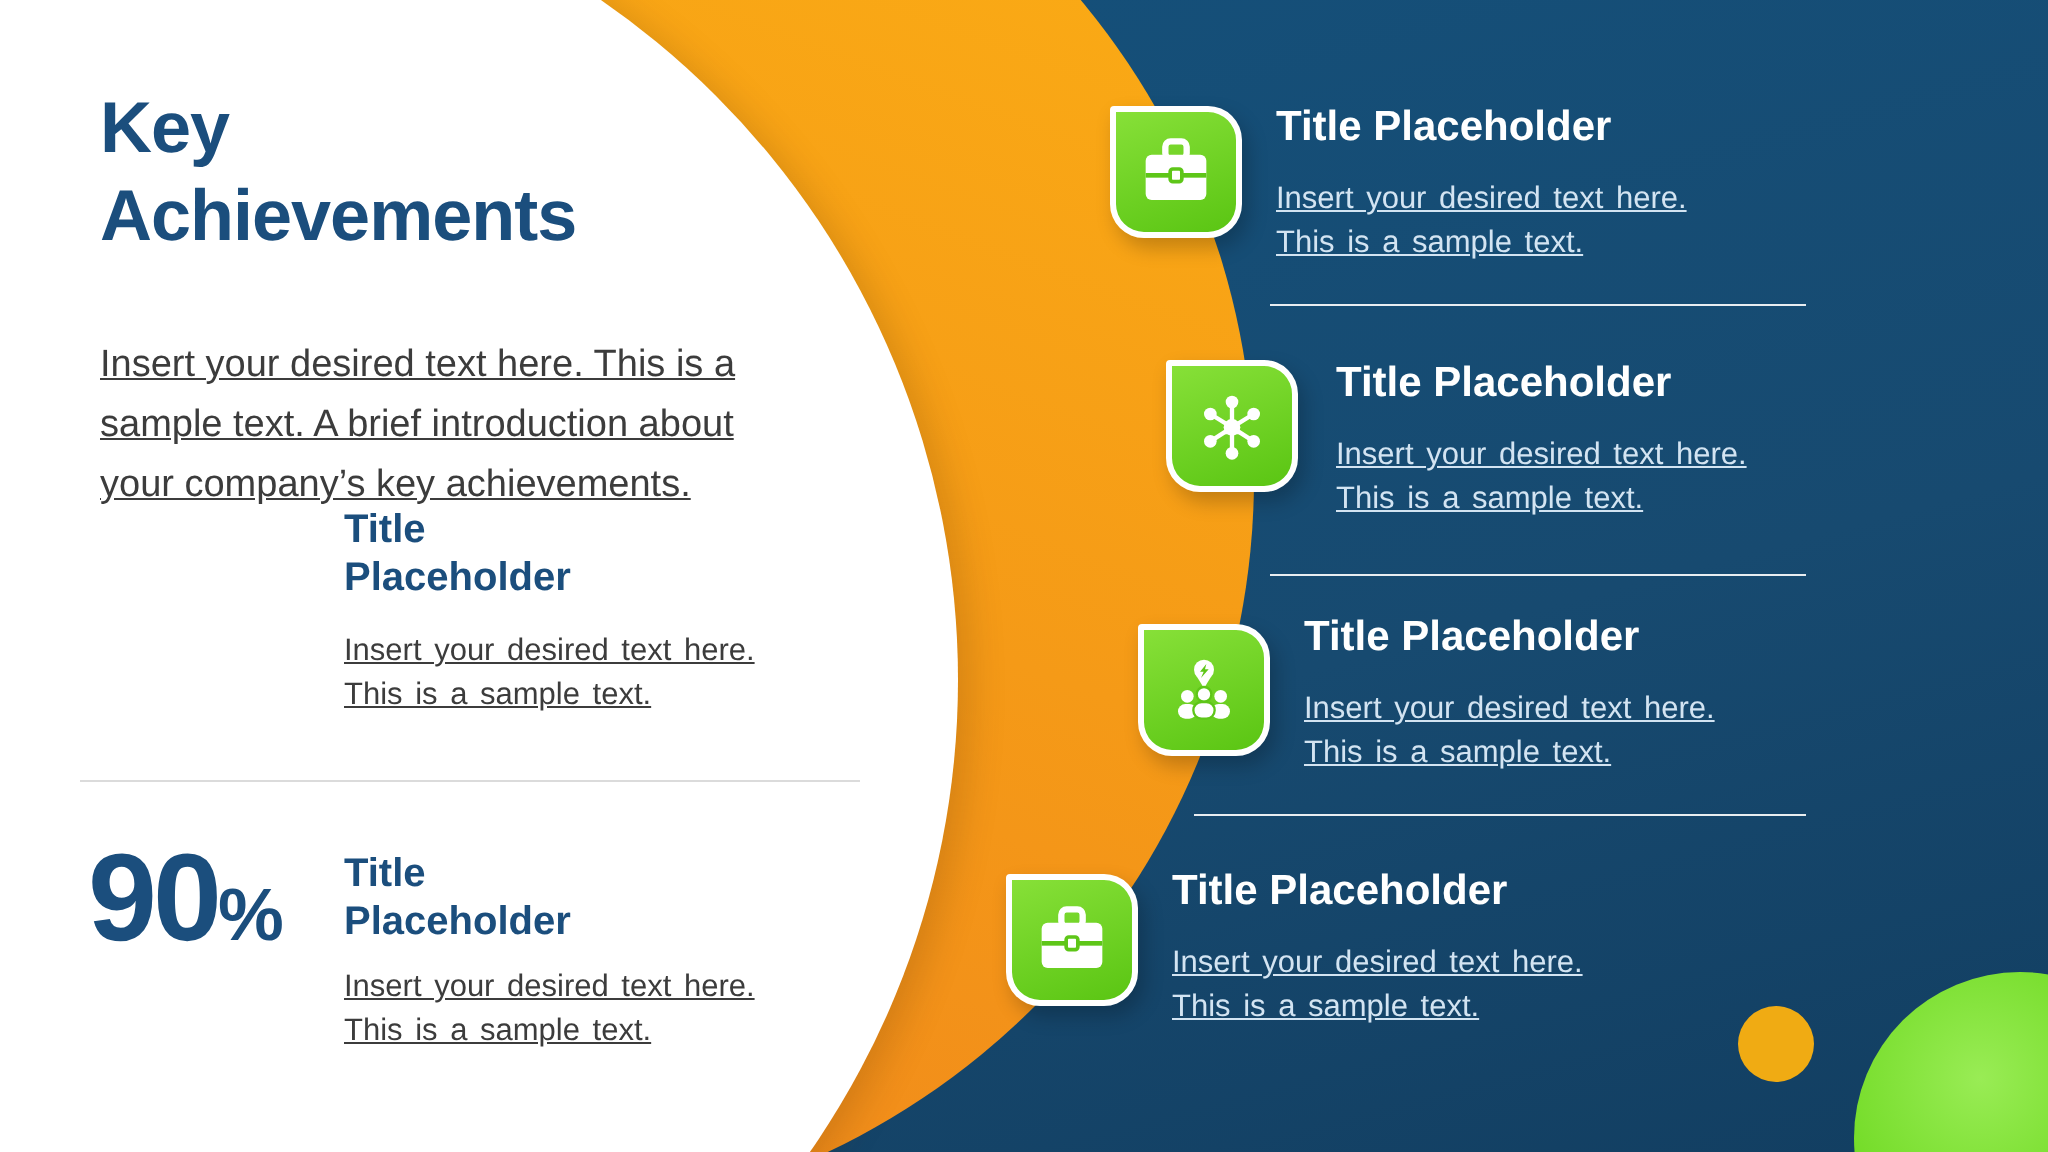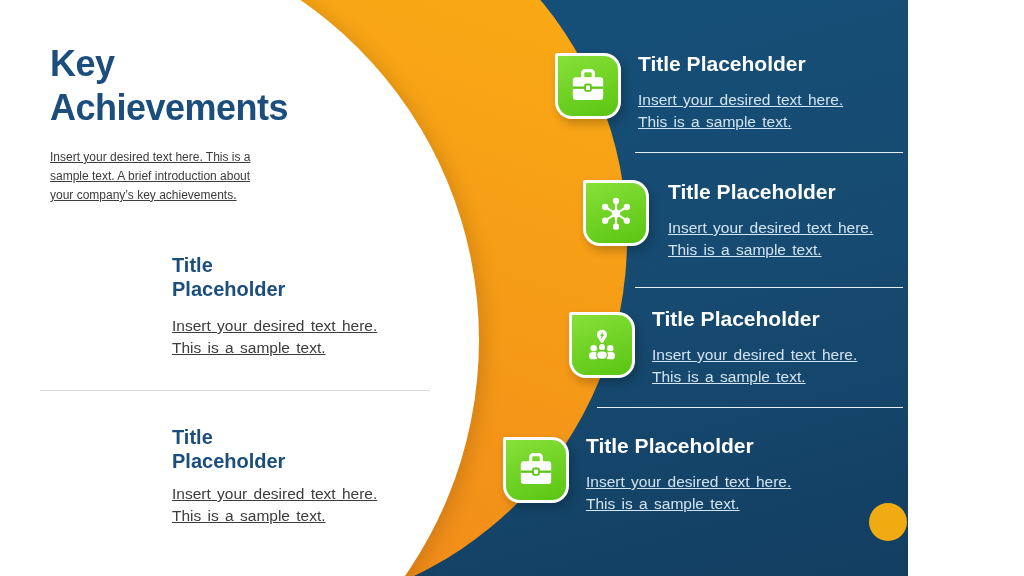--- a/index.html
+++ b/index.html
@@ -1,21 +1,21 @@
 <!DOCTYPE html>
 <html><head>
 <meta charset="utf-8">
 <style>
   * { margin: 0; padding: 0; box-sizing: border-box; }
   html, body { width: 1024px; height: 576px; overflow: hidden; }
   body { font-family: "Liberation Sans", sans-serif; }
 
   .slide {
     position: relative;
-    width: 908px; height: 576px;
+    width: 1024px; height: 576px;
     background: linear-gradient(165deg, #14517C 0%, #174A70 60%, #123E61 100%);
     overflow: hidden;
   }
 
   
   .orange-circle {
     position: absolute; left: -119px; top: -134px;
     width: 746px; height: 746px; border-radius: 50%;
     background: linear-gradient(200deg, #FCB014 0%, #F59A17 50%, #EF831D 100%);
   }
@@ -38,22 +38,22 @@
 
   .pre { white-space: pre-line; text-decoration: underline; }
 
   
   .main-title {
     position: absolute; left: 50px; top: 42px; width: 300px;
     font-size: 36px; font-weight: bold; line-height: 1.22;
     color: #1B4E7D; letter-spacing: -0.5px;
   }
   .intro {
-    position: absolute; left: 50px; top: 148px; width: 390px;
-    font-size: 12px; line-height: 1.58; color: #3C3C3C;
+    position: absolute; left: 50px; top: 168px; width: 390px;
+    font-size: 19px; line-height: 1.58; color: #3C3C3C;
   }
   .stat-value {
     position: absolute; left: 44px;
     font-size: 62px; font-weight: bold; color: #1B4E7D; letter-spacing: -2px;
     line-height: 1;
   }
   .stat-value .pct { font-size: 37px; letter-spacing: 0; }
   .stat-title {
     position: absolute; left: 172px; width: 150px;
     font-size: 20px; font-weight: bold; line-height: 1.2; color: #1B4E7D;
@@ -130,20 +130,21 @@
   <p class="intro pre">Insert your desired text here. This is a
 sample text. A brief introduction about
 your company’s key achievements.</p>
 
   <div class="stat-title stat1-title">Title Placeholder</div>
   <div class="stat-body stat1-body pre">Insert your desired text here.
 This is a sample text.</div>
 
   <div class="left-divider"></div>
 
+  <div class="stat-value stat2-value"><span>90</span><span class="pct">%</span></div>
   <div class="stat-title stat2-title">Title Placeholder</div>
   <div class="stat-body stat2-body pre">Insert your desired text here.
 This is a sample text.</div>
 
   <div class="icon-tile item1-icon">
     <svg viewBox="0 0 24 24">
       <rect x="8.8" y="2.8" width="6.4" height="5.2" rx="1.6" fill="none" stroke="#FFFFFF" stroke-width="1.9"></rect>
       <rect x="2.9" y="6.8" width="18.2" height="13.6" rx="1.8" fill="#FFFFFF"></rect>
       <rect x="2.9" y="12.3" width="18.2" height="1.4" fill="#5EC618"></rect>
       <rect x="10.25" y="11.1" width="3.5" height="3.8" rx="0.8" fill="#FFFFFF" stroke="#5EC618" stroke-width="1.1"></rect>

